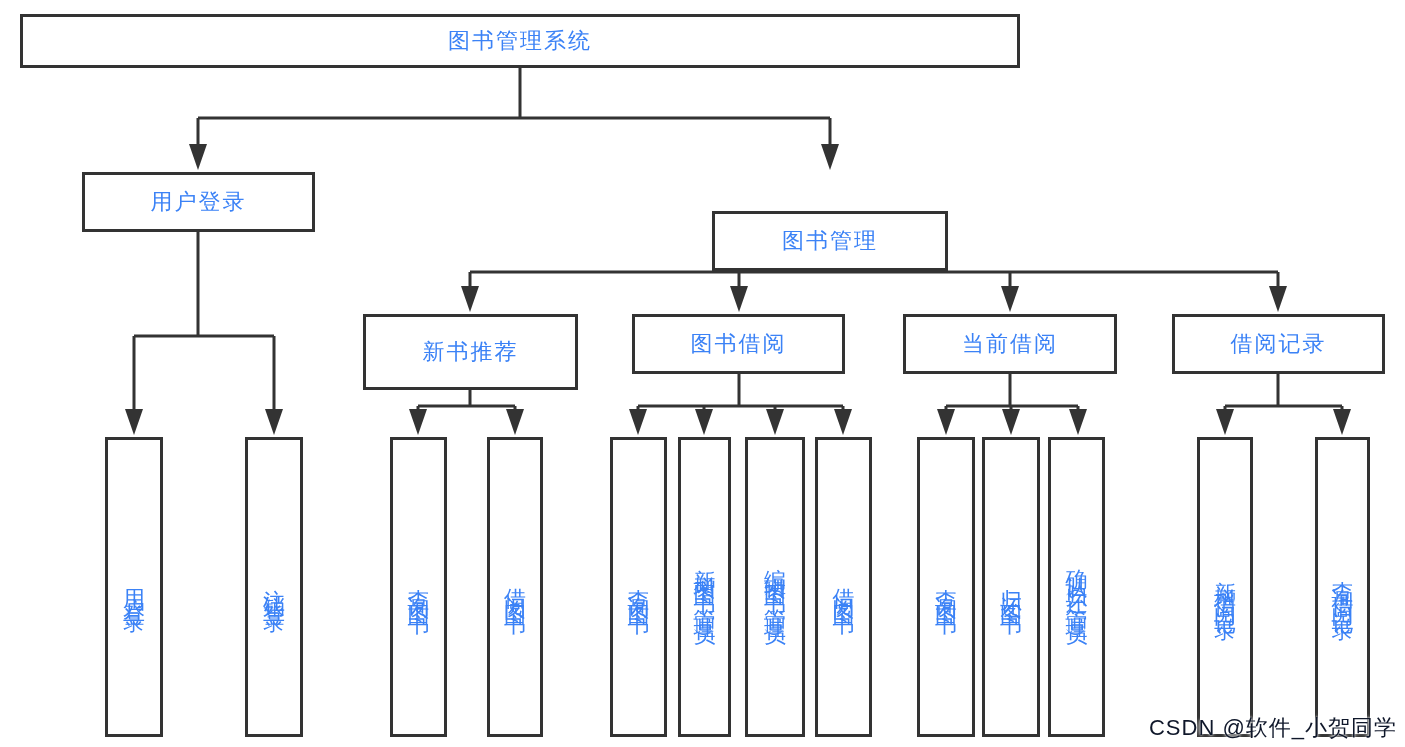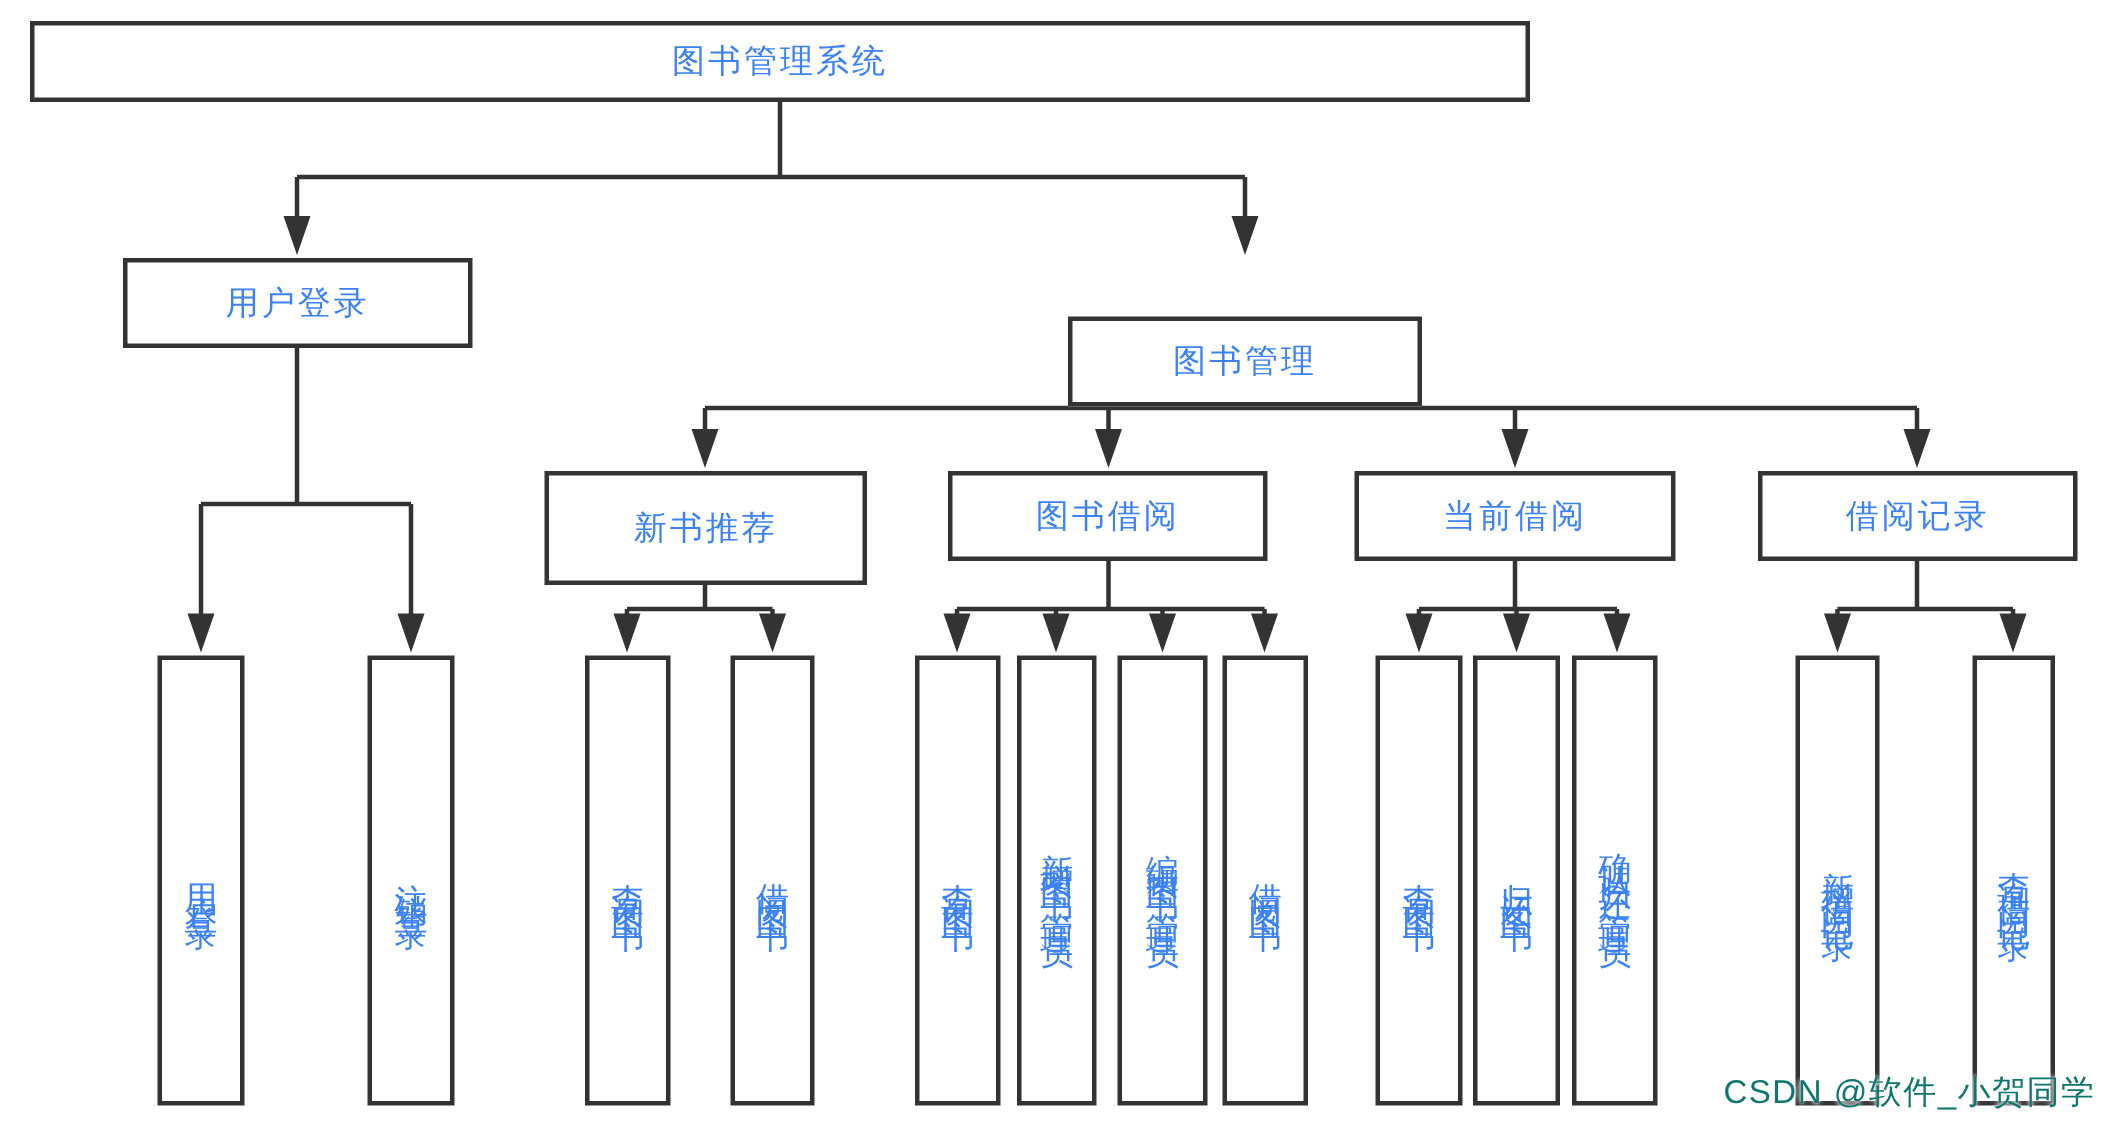--- a/index.html
+++ b/index.html
@@ -50,21 +50,21 @@
     font-size: 22px;
     line-height: 1;
     letter-spacing: 8px;
   }
 
   .watermark {
     position: absolute;
     right: 8px;
     bottom: 4px;
     font-size: 22px;
-    color: #0f766e;
+    color: #0f172a;
     letter-spacing: 1px;
     text-shadow: 0 0 2px #ffffff, 0 0 4px #ffffff;
     white-space: nowrap;
   }
 </style>
 </head>
 <body>
 
 <div class="stage">
 

